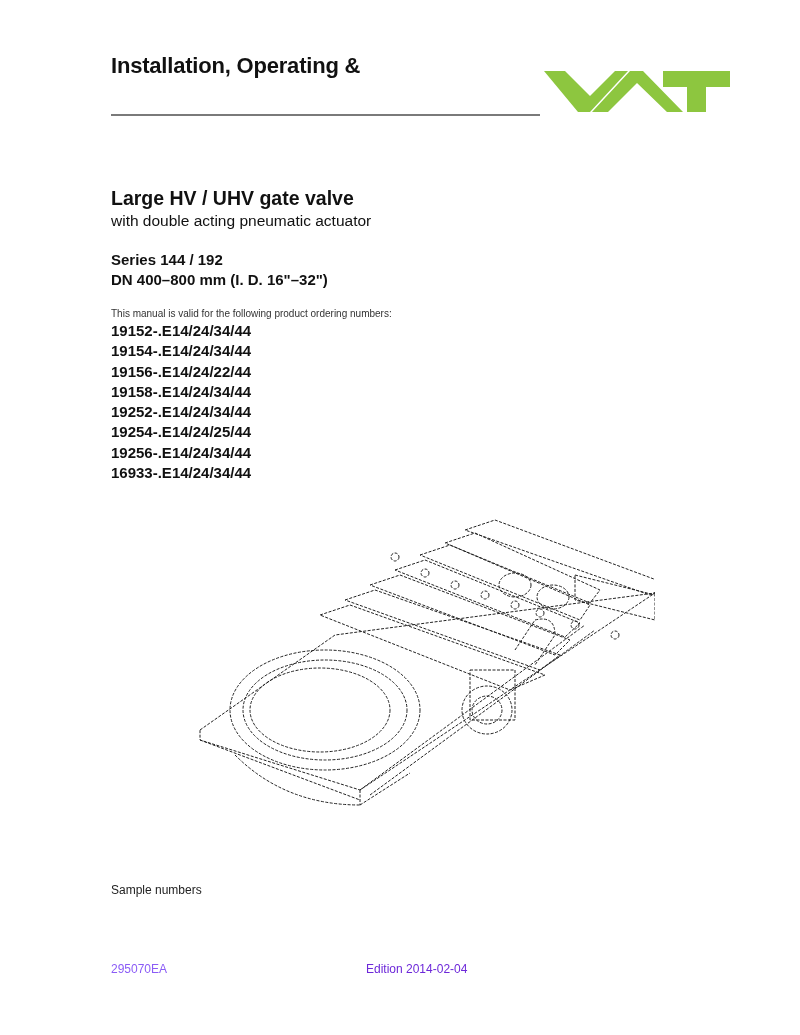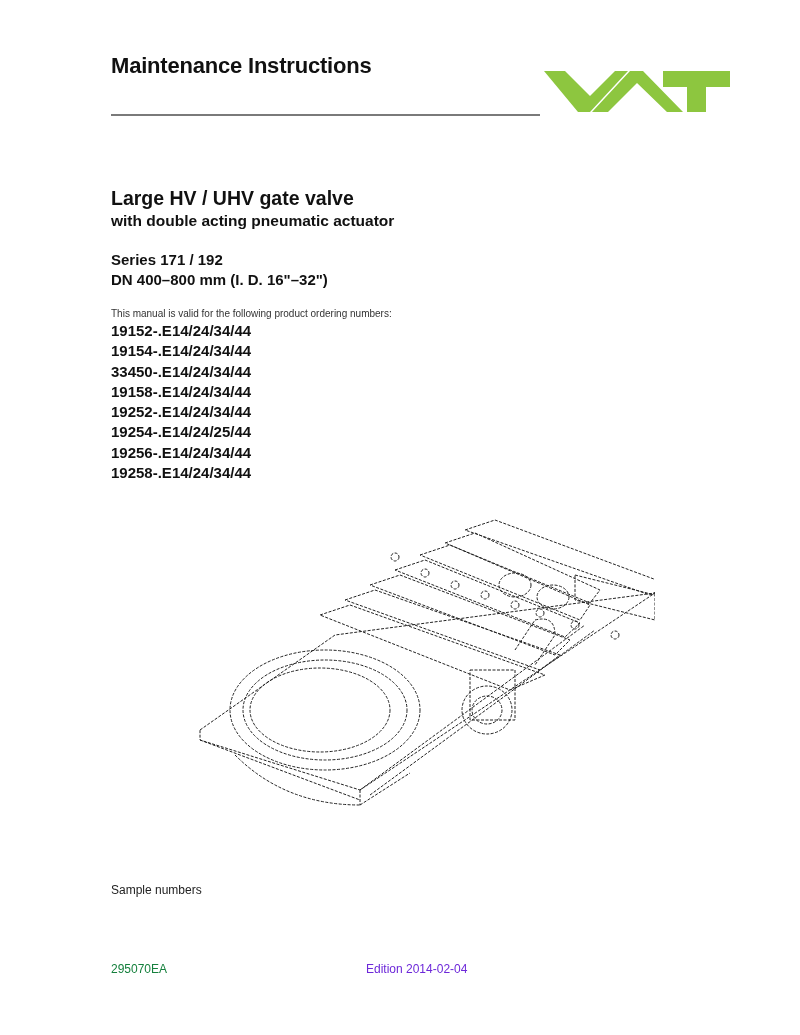--- a/index.html
+++ b/index.html
@@ -3,67 +3,67 @@
 <meta charset="utf-8">
 <style>
   html, body { margin: 0; padding: 0; background: #ffffff; }
   body { width: 800px; height: 1035px; position: relative; overflow: hidden;
          font-family: "Liberation Sans", sans-serif; color: #111; }
   .abs { position: absolute; }
   .doc-type { left: 111px; top: 52px; font-size: 22px; font-weight: bold; line-height: 27px; letter-spacing: -0.2px; }
   .rule { left: 111px; top: 114px; width: 429px; height: 2px; background: #7a7a7a; }
   .logo { left: 540px; top: 66px; width: 195px; height: 50px; }
   .title { left: 111px; top: 186px; font-size: 19.5px; font-weight: bold; line-height: 24px; }
-  .subtitle { left: 111px; top: 211px; font-size: 15.5px; font-weight: bold; line-height: 20px; }
+  .subtitle { left: 111px; top: 211px; font-size: 15.5px; font-weight: normal; line-height: 20px; }
   .series { left: 111px; top: 250px; font-size: 15px; font-weight: bold; line-height: 20px; }
   .dn { left: 111px; top: 270px; font-size: 15px; font-weight: bold; line-height: 20px; }
   .valid { left: 111px; top: 306px; font-size: 10px; line-height: 15px; color: #333; }
   .orders { left: 111px; top: 321px; font-size: 15px; font-weight: bold; line-height: 20.3px; }
   .orders div { white-space: pre; }
   .figure { left: 195px; top: 505px; width: 460px; height: 315px; }
   .caption { left: 111px; top: 883px; font-size: 12px; color: #222; }
-  .docnum { left: 111px; top: 962px; font-size: 12px; color: #15803d; }
+  .docnum { left: 111px; top: 962px; font-size: 12px; color: #8b5cf6; }
   .edition { left: 366px; top: 962px; font-size: 12px; color: #6d28d9; }
 </style>
 </head>
 <body>
 
 <div class="abs doc-type">
-  <div>Maintenance Instructions</div>
+  <div>Installation, Operating &amp;</div>
 </div>
 
 <div class="abs rule"></div>
 
 <svg class="abs logo" viewBox="0 0 195 50" xmlns="http://www.w3.org/2000/svg">
   <g fill="#8dc63f">
 
     <polygon points="4,5 25,5 50,30 75,5 88,5 50,46 38,46"></polygon>
 
     <polygon points="52,46 90,5 103,5 143,46 127,46 97,17 68,46"></polygon>
 
     <polygon points="123,5 190,5 190,21 166,21 166,46 147,46 147,21 123,21"></polygon>
   </g>
 </svg>
 
 <div class="abs title">Large HV / UHV gate valve</div>
 <div class="abs subtitle">with double acting pneumatic actuator</div>
-<div class="abs series">Series 171 / 192</div>
+<div class="abs series">Series 144 / 192</div>
 <div class="abs dn">DN 400–800 mm (I. D. 16"–32")</div>
 
 <div class="abs valid">This manual is valid for the following product ordering numbers:</div>
 
 <div class="abs orders">
   <div>19152-.E14/24/34/44</div>
   <div>19154-.E14/24/34/44</div>
-  <div>33450-.E14/24/34/44</div>
+  <div>19156-.E14/24/22/44</div>
   <div>19158-.E14/24/34/44</div>
   <div>19252-.E14/24/34/44</div>
   <div>19254-.E14/24/25/44</div>
   <div>19256-.E14/24/34/44</div>
-  <div>19258-.E14/24/34/44</div>
+  <div>16933-.E14/24/34/44</div>
 </div>
 
 <svg class="abs figure" viewBox="0 0 460 315" xmlns="http://www.w3.org/2000/svg">
   <g fill="none" stroke="#222" stroke-width="1" stroke-dasharray="3 1.5">
 
     <polygon points="5,225 140,130 460,88 165,285 5,235"></polygon>
     <line x1="5" y1="235" x2="165" y2="295"></line>
     <line x1="165" y1="285" x2="165" y2="300"></line>
     <line x1="165" y1="300" x2="215" y2="268"></line>
 

